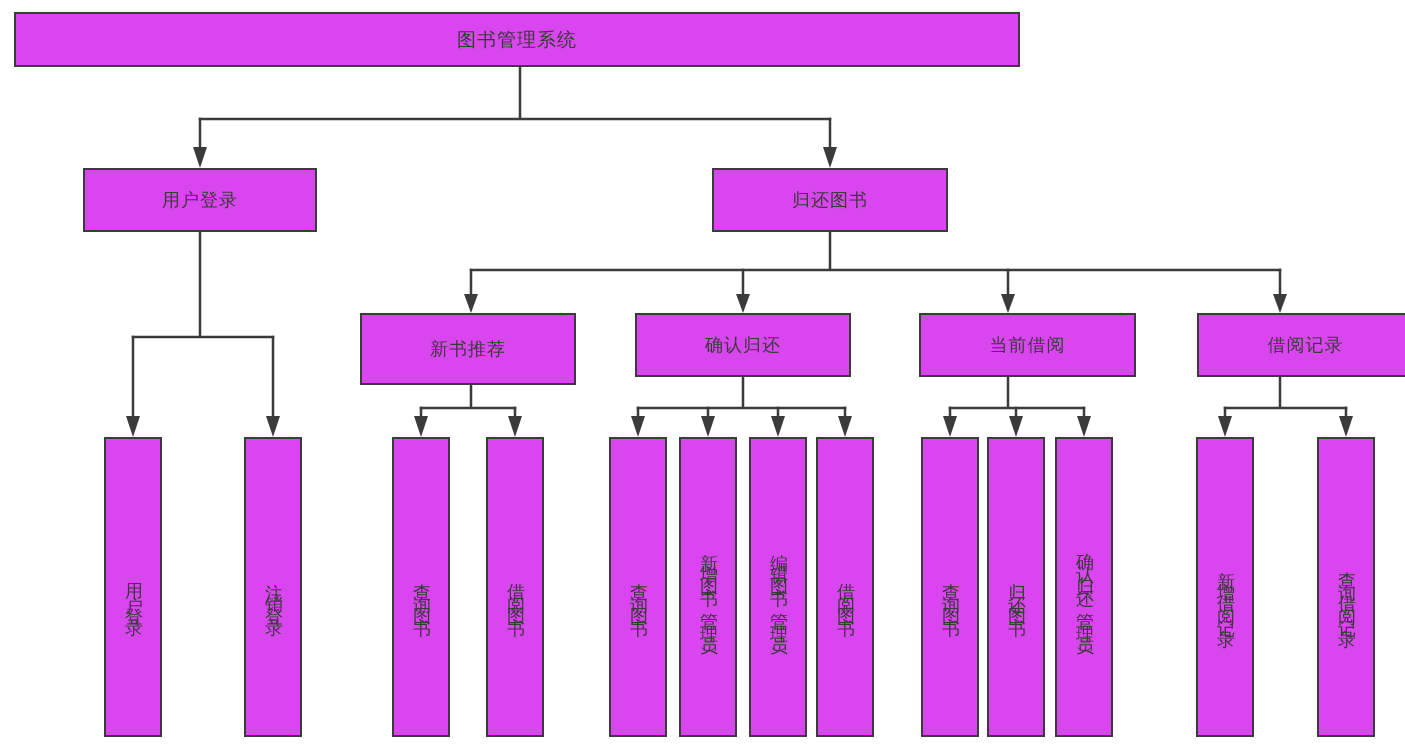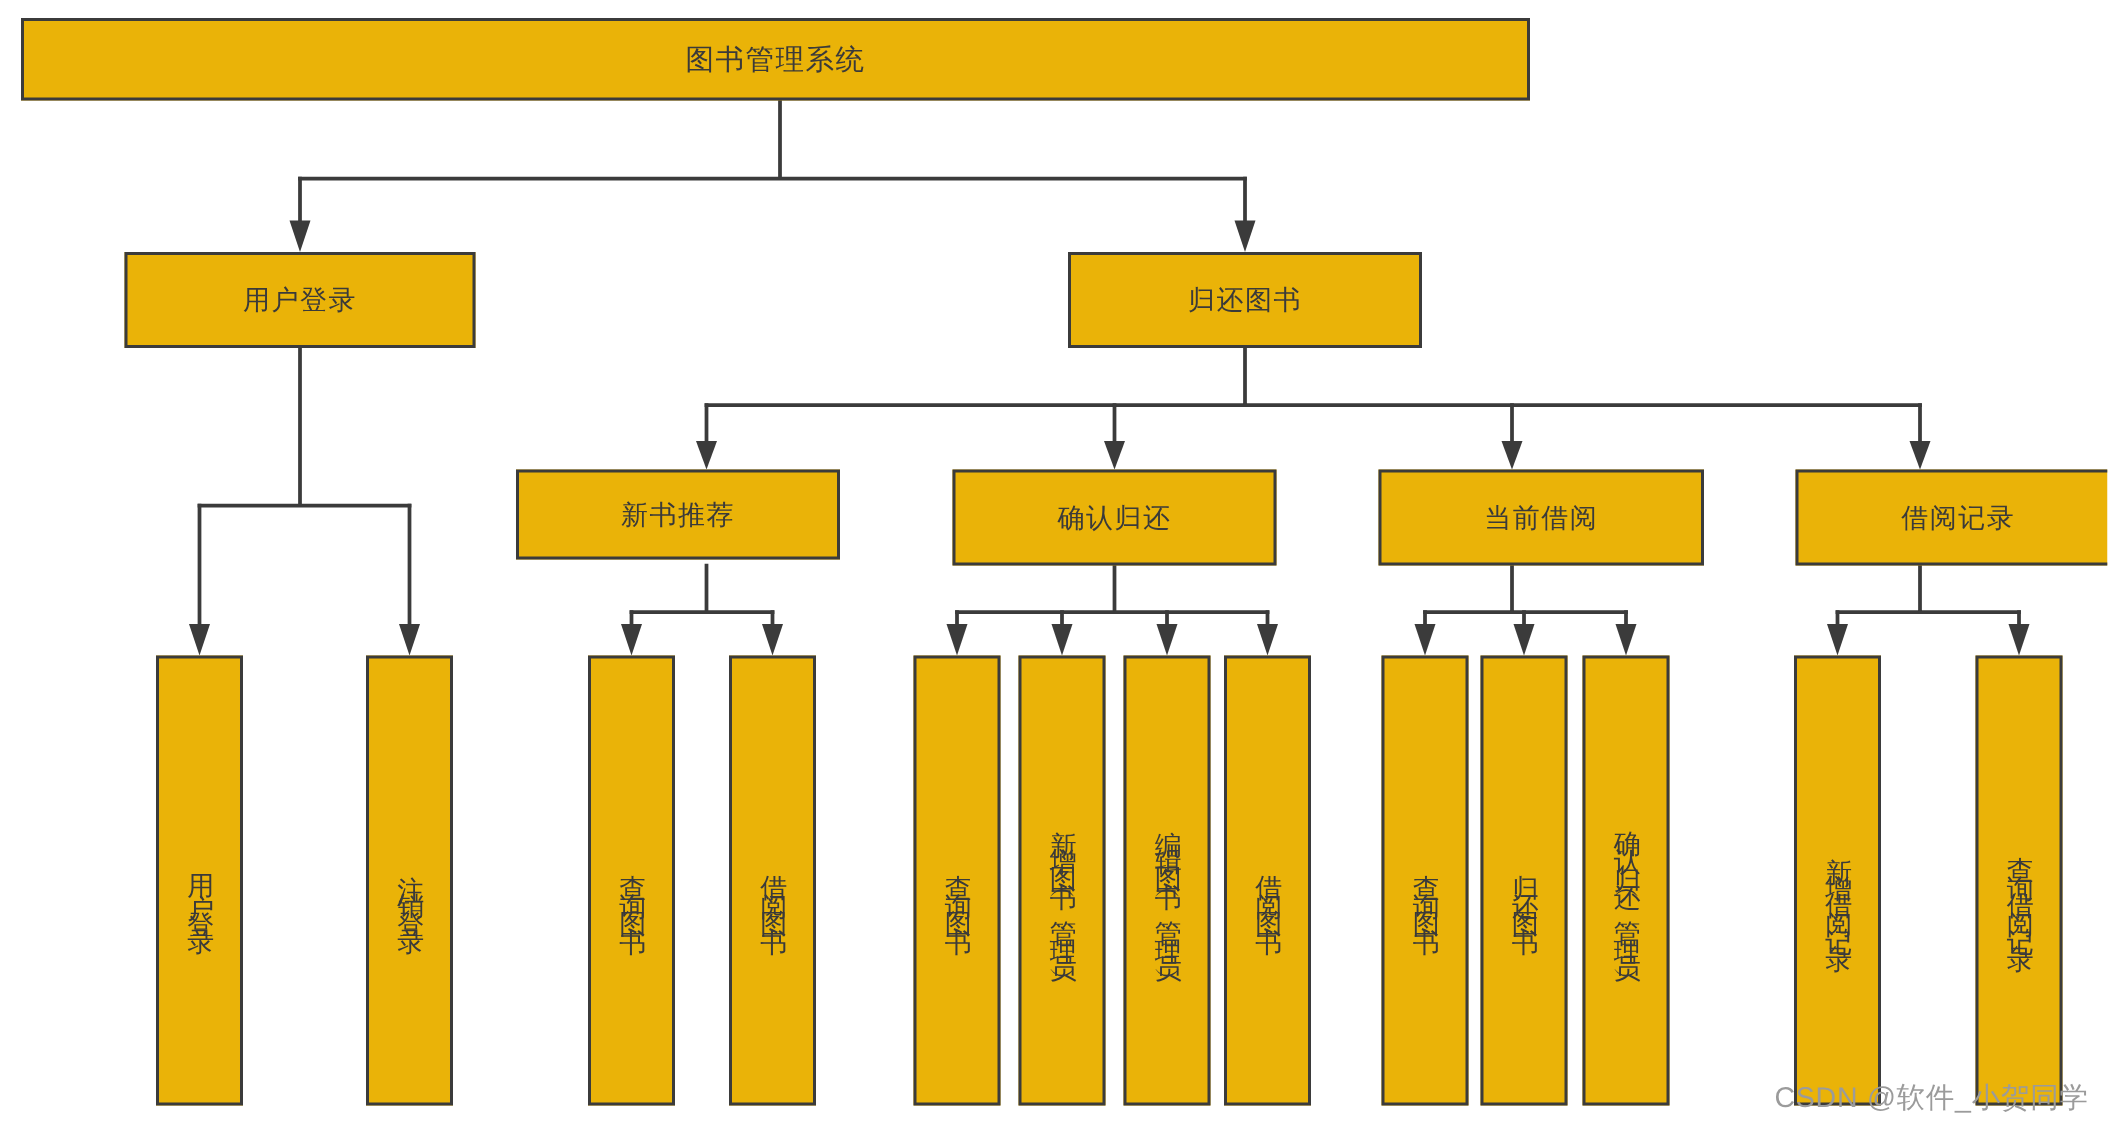--- a/index.html
+++ b/index.html
@@ -17,21 +17,21 @@
   }
   #connectors {
     position: absolute;
     left: 0; top: 0;
     width: 1405px;
     height: 747px;
   }
   .node {
     position: absolute;
     box-sizing: border-box;
-    background: #eab308;
+    background: #d946ef;
     border: 2.5px solid #3b3b3b;
     display: flex;
     align-items: center;
     justify-content: center;
     color: #3a3a3a;
     font-size: 18px;
     letter-spacing: 1px;
     z-index: 2;
   }
   .node.root { font-size: 19px; }
@@ -99,21 +99,21 @@
     <polygon points="1077,416 1091,416 1084,437"></polygon>
     <polygon points="1218,416 1232,416 1225,437"></polygon>
     <polygon points="1339,416 1353,416 1346,437"></polygon>
   </svg>
 
   <div class="node root" style="left:14px; top:12px; width:1006px; height:55px;">图书管理系统</div>
 
   <div class="node" style="left:83px; top:168px; width:234px; height:64px;">用户登录</div>
   <div class="node" style="left:712px; top:168px; width:236px; height:64px;">归还图书</div>
 
-  <div class="node" style="left:344px; top:313px; width:216px; height:60px;">新书推荐</div>
+  <div class="node" style="left:360px; top:313px; width:216px; height:72px;">新书推荐</div>
   <div class="node" style="left:635px; top:313px; width:216px; height:64px;">确认归还</div>
   <div class="node" style="left:900px; top:313px; width:217px; height:64px;margin-left:19px;">当前借阅</div>
   <div class="node" style="left:1172px; top:313px; width:217px; height:64px;margin-left:25px;">借阅记录</div>
 
   <div class="node leaf" style="left:104px;">
     <span class="vtext">用户登录</span>
   </div>
   <div class="node leaf" style="left:244px;">
     <span class="vtext">注销登录</span>
   </div>
@@ -148,15 +148,14 @@
     <span class="vtext">确认归还（管理员）</span>
   </div>
 
   <div class="node leaf" style="left:1196px;">
     <span class="vtext">新增借阅记录</span>
   </div>
   <div class="node leaf" style="left:1317px;">
     <span class="vtext">查询借阅记录</span>
   </div>
 
-  <div class="watermark">CSDN @软件_小贺同学</div>
 
 </div>
 
 </body></html>

